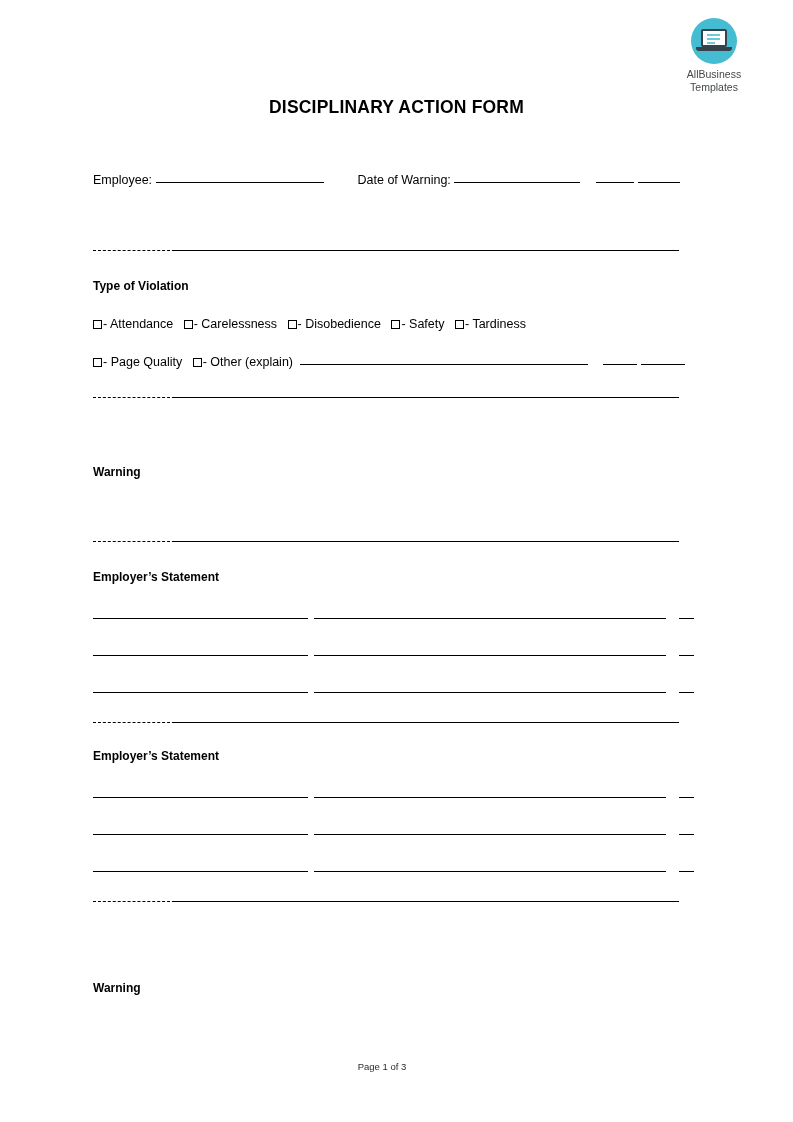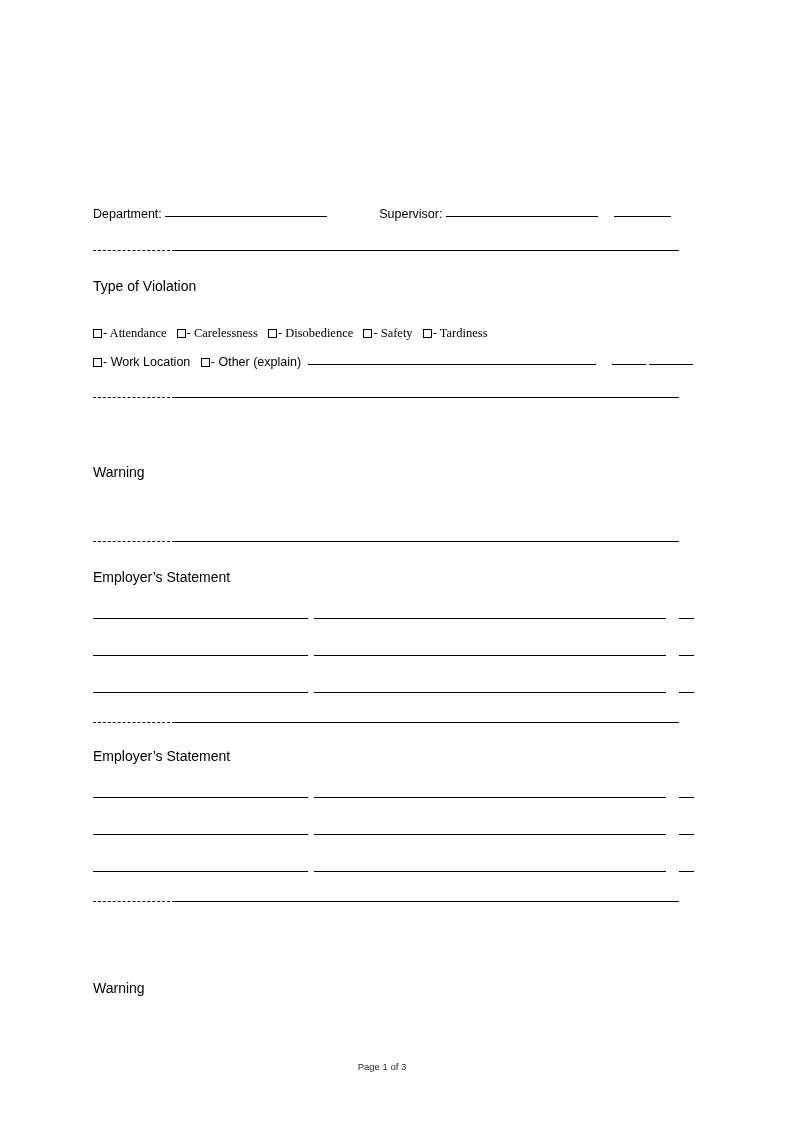--- a/index.html
+++ b/index.html
@@ -86,21 +86,21 @@
   }
 
   
   .row {
     position: absolute;
     left: 93px;
     font-size: 12.5px;
     line-height: 16px;
     white-space: nowrap;
   }
-  .row.bold { font-weight: normal; font-size: 14px; }
+  .row.bold { font-weight: bold; font-size: 12px; }
 
   .lbl { display: inline-block; }
 
   
   .ul {
     display: inline-block;
     border-bottom: 1.4px solid #000;
     height: 11px;
     vertical-align: baseline;
     margin-bottom: 1px;
@@ -172,50 +172,66 @@
     text-align: center;
     font-size: 9.5px;
     color: #2b2b2b;
   }
 </style>
 </head>
 <body>
 
 <div class="page">
 
-
-
-
-  <div class="row" style="top:205px;">
-    <span class="lbl">Department:</span>
-    <span class="ul" style="width:162px;"></span>
-    <span class="gap"></span><span class="gap"></span><span class="gap"></span><span class="gap"></span><span class="gap"></span>
-    <span class="lbl">Supervisor:</span>
-    <span class="ul" style="width:152px;"></span>
+  <div class="logo-block">
+    <div class="logo-circle">
+      <div class="logo-laptop-screen">
+        <div class="logo-line l1"></div>
+        <div class="logo-line l2"></div>
+        <div class="logo-line l3"></div>
+      </div>
+      <div class="logo-laptop-base"></div>
+    </div>
+    <div class="logo-text">
+      <div>AllBusiness</div>
+      <div>Templates</div>
+    </div>
+  </div>
+
+  <div class="doc-title">DISCIPLINARY ACTION FORM</div>
+
+  <div class="row" style="top:171px;">
+    <span class="lbl">Employee:</span>
+    <span class="ul" style="width:168px;"></span>
+    <span class="gap"></span><span class="gap"></span><span class="gap"></span>
+    <span class="lbl">Date of Warning:</span>
+    <span class="ul" style="width:126px;"></span>
     <span class="gap"></span>
-    <span class="ul" style="width:57px;"></span>
-  </div>
+    <span class="ul" style="width:38px;"></span>
+    <span class="ul" style="width:42px;"></span>
+  </div>
+
 
   <div class="divider" style="top:250px;">
     <div class="dashes"></div>
     <div class="solid"></div>
   </div>
 
   <div class="row bold" style="top:278px;">Type of Violation</div>
 
-  <div class="row" style="top:325px;font-family:Liberation Serif, serif;">
+  <div class="row" style="top:316px;">
     <span class="cb-item"><span class="cb"></span><span>- Attendance</span></span>
     <span class="cb-item"><span class="cb"></span><span>- Carelessness</span></span>
     <span class="cb-item"><span class="cb"></span><span>- Disobedience</span></span>
     <span class="cb-item"><span class="cb"></span><span>- Safety</span></span>
     <span class="cb-item"><span class="cb"></span><span>- Tardiness</span></span>
   </div>
 
   <div class="row" style="top:353px;">
-    <span class="cb-item"><span class="cb"></span><span>- Work Location</span></span>
+    <span class="cb-item"><span class="cb"></span><span>- Page Quality</span></span>
     <span class="cb-item" style="margin-right:3px;"><span class="cb"></span><span>- Other (explain)</span></span>
     <span class="ul" style="width:288px;"></span>
     <span class="gap"></span>
     <span class="ul" style="width:34px;"></span>
     <span class="ul" style="width:44px;"></span>
   </div>
 
   <div class="divider" style="top:397px;">
     <div class="dashes"></div>
     <div class="solid"></div>

